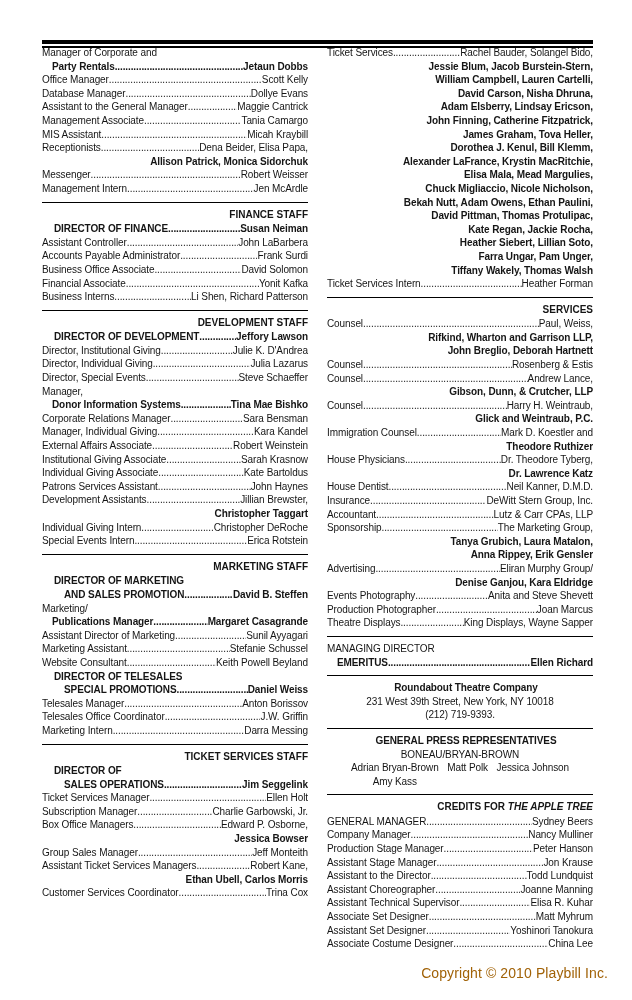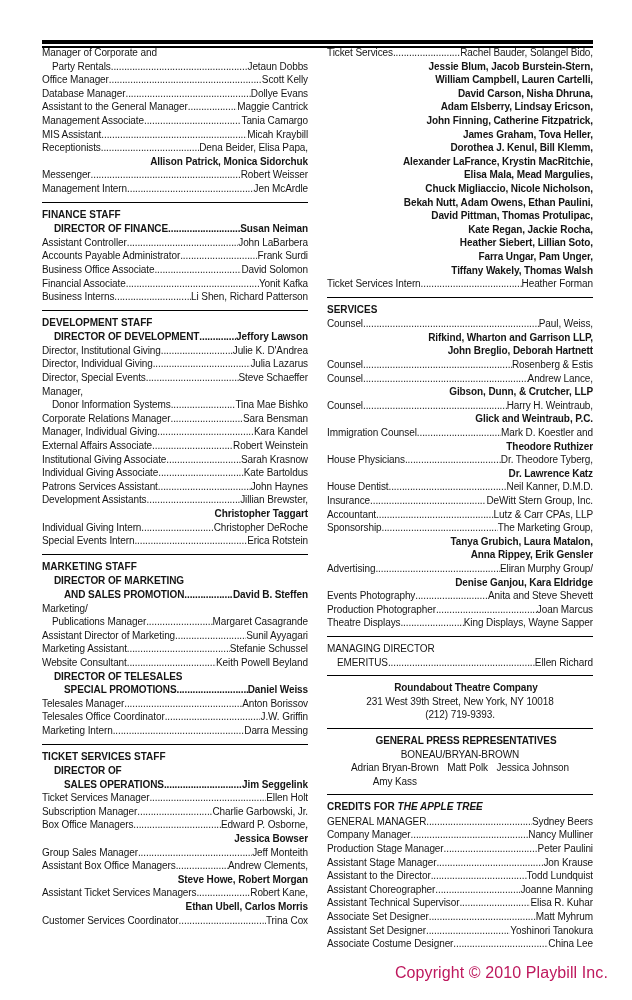--- a/index.html
+++ b/index.html
@@ -9,38 +9,38 @@
     font-family:"Liberation Sans", sans-serif; font-size:10px; line-height:13.6px;
     color:#151515; letter-spacing:-0.1px; overflow:hidden;
   }
   .toprule {
     position:absolute; top:40px; left:42px; width:551px; height:2px;
     border-top:4px solid #000; border-bottom:2px solid #000;
   }
   .cols { position:absolute; top:46px; left:42px; width:551px; display:flex; gap:19px; }
   .col { width:266px; flex:0 0 266px; }
   .divider { border-top:1.2px solid #000; margin:6px 0 5px 0; }
-  .sec-header { font-size:10px; font-weight:700; text-align:left; margin:0 0 1px 0; letter-spacing:0; }
+  .sec-header { font-size:10px; font-weight:700; text-align:right; margin:0 0 1px 0; letter-spacing:0; }
   .sec-header .em { font-style:italic; }
   .entry { margin:0; }
   .entry-row { display:flex; align-items:baseline; }
   .lbl { white-space:nowrap; flex:0 0 auto; }
   .val { white-space:nowrap; flex:0 0 auto; }
   .dots { flex:1 1 auto; min-width:6px; overflow:hidden; white-space:nowrap; }
   .dots::after { content:"...................................................................................................................................."; }
   .pre-line { text-align:left; }
   .cont-line { text-align:right;font-weight:bold; }
-  .indent { padding-left:10px; }
+  .indent { padding-left:10px;font-weight:bold; }
   .bold { font-weight:700;margin-left:12px; }
   .center-line { text-align:center; }
   .pairs { display:grid; grid-template-columns:1fr 1fr 1fr; width:82%; margin:0 auto; }
   .pair-cell { text-align:center; white-space:nowrap; }
   .copyright {
     position:absolute; right:24px; bottom:19px;
-    font-size:16px; letter-spacing:0.1px; color:#be185d; line-height:16px;
+    font-size:14px; letter-spacing:0.1px; color:#a16207; line-height:16px;
   }
 </style>
 </head>
 <body>
 
 <div class="page">
   <div class="toprule"></div>
   <div class="cols">
     <div class="col">
         <div class="section">
@@ -362,28 +362,20 @@
               <span class="val">Edward P. Osborne,</span>
             </div>
             <div class="cont-line">Jessica Bowser</div>
           </div>
           <div class="entry">
             <div class="entry-row">
               <span class="lbl">Group Sales Manager</span>
               <span class="dots"></span>
               <span class="val">Jeff Monteith</span>
             </div>
-          </div>
-          <div class="entry">
-            <div class="entry-row">
-              <span class="lbl">Assistant Box Office Managers</span>
-              <span class="dots"></span>
-              <span class="val">Andrew Clements,</span>
-            </div>
-            <div class="cont-line">Steve Howe, Robert Morgan</div>
           </div>
           <div class="entry">
             <div class="entry-row">
               <span class="lbl">Assistant Ticket Services Managers</span>
               <span class="dots"></span>
               <span class="val">Robert Kane,</span>
             </div>
             <div class="cont-line">Ethan Ubell, Carlos Morris</div>
           </div>
           <div class="entry">
@@ -581,21 +573,21 @@
             <div class="entry-row">
               <span class="lbl">Company Manager</span>
               <span class="dots"></span>
               <span class="val">Nancy Mulliner</span>
             </div>
           </div>
           <div class="entry">
             <div class="entry-row">
               <span class="lbl">Production Stage Manager</span>
               <span class="dots"></span>
-              <span class="val">Peter Paulini</span>
+              <span class="val">Peter Hanson</span>
             </div>
           </div>
           <div class="entry">
             <div class="entry-row">
               <span class="lbl">Assistant Stage Manager</span>
               <span class="dots"></span>
               <span class="val">Jon Krause</span>
             </div>
           </div>
           <div class="entry">

